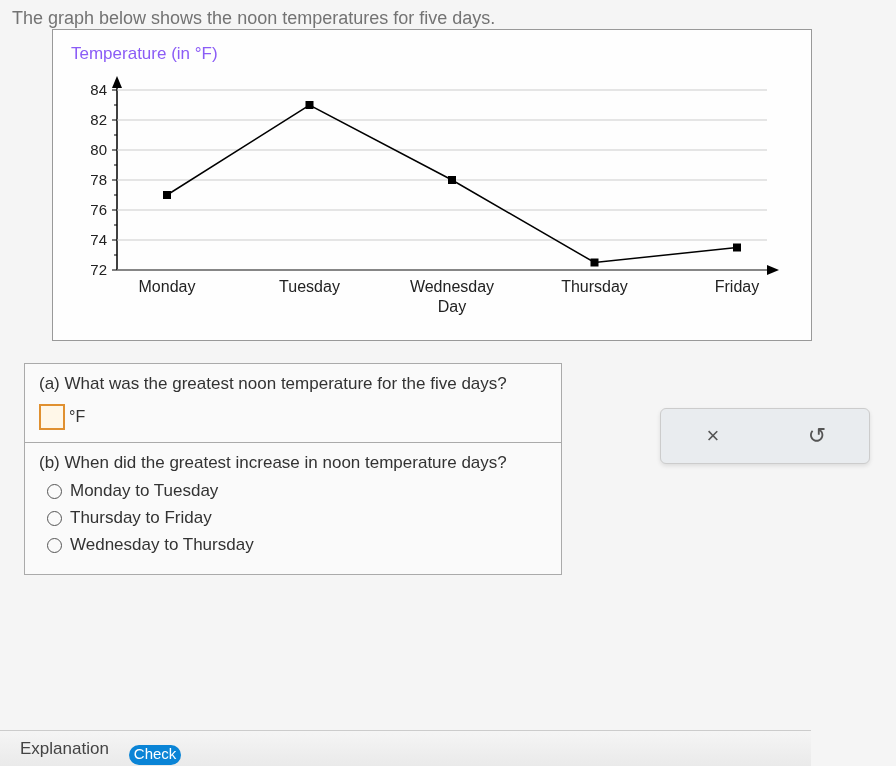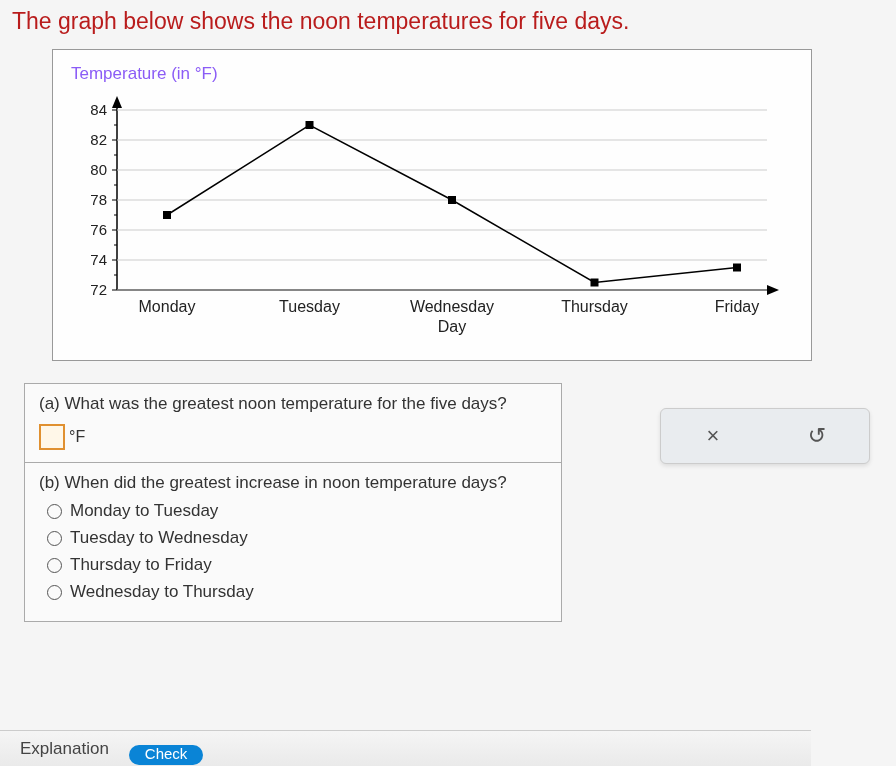--- a/index.html
+++ b/index.html
@@ -5,21 +5,21 @@
   * { box-sizing: border-box; margin: 0; padding: 0; }
   body {
     font-family: Arial, Helvetica, sans-serif;
     background: #f5f5f5;
     color: #333;
     width: 896px;
     height: 766px;
     overflow: hidden;
     padding: 8px 12px;
   }
-  .intro { font-size: 23px; color: #b91c1c; margin-bottom: 14px; }
+  .intro { font-size: 18px; color: #737373; margin-bottom: 0; }
   .chart-box {
     border: 1px solid #999;
     background: #fefefe;
     width: 760px;
     margin-left: 40px;
     padding: 10px 14px 10px 14px;
   }
   .chart-title { font-size: 17px; margin: 4px 0 6px 4px; color: #8b5cf6; }
   .chart-svg { display: block; }
   .questions {
@@ -78,21 +78,21 @@
     background: linear-gradient(#f5f5f5, #eaeaea);
     border-top: 1px solid #ccc;
   }
   .explanation-label {
     font-size: 17px; color: #444;
   }
   .check-btn {
     background: #0a84d6;
     color: #fff;
     border-radius: 16px;
-    padding: 4px 16px;
+    padding: 4px 5px;
     font-size: 15px;
     position: relative;
     top: 6px;
     overflow: hidden;
     height: 20px;
     line-height: 10px;
   }
 </style>
 </head>
 <body>
@@ -158,24 +158,20 @@
   </div>
   <div class="q-section">
     <div>(b) When did the greatest increase in noon temperature days?</div>
     <div class="radio-list" id="radio-list">
         <div class="radio-item">
           <span class="radio-circle"></span>
           <span>Monday to Tuesday</span>
         </div>
         <div class="radio-item">
           <span class="radio-circle"></span>
-          <span>Tuesday to Wednesday</span>
-        </div>
-        <div class="radio-item">
-          <span class="radio-circle"></span>
           <span>Thursday to Friday</span>
         </div>
         <div class="radio-item">
           <span class="radio-circle"></span>
           <span>Wednesday to Thursday</span>
         </div>
       </div>
   </div>
 </div>
 

